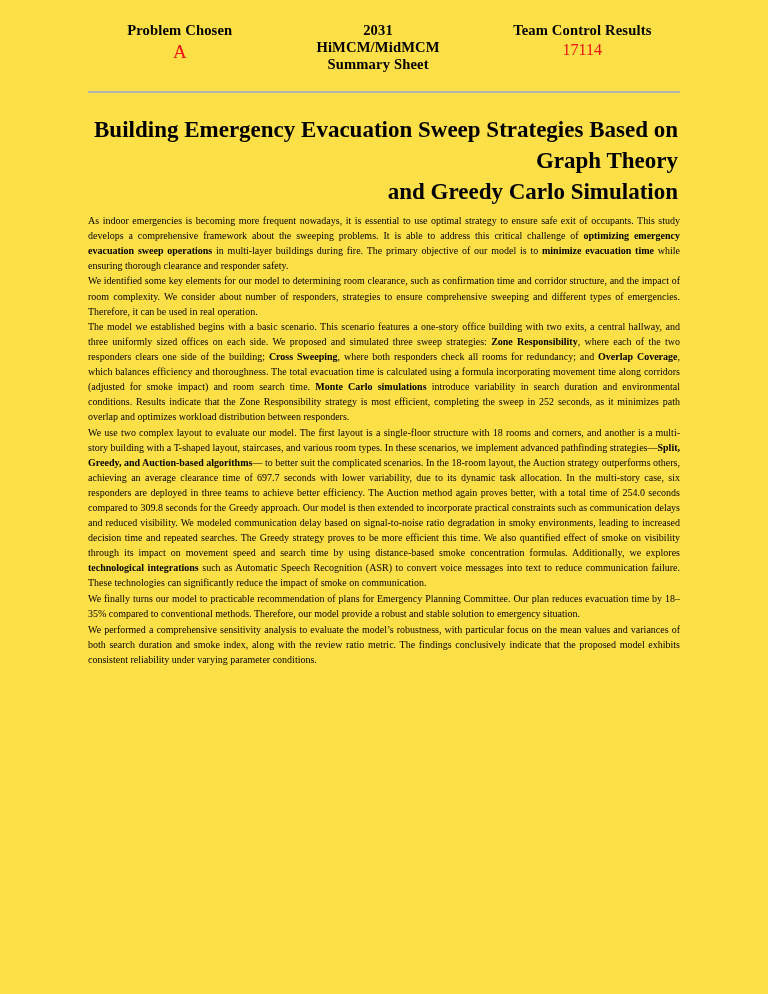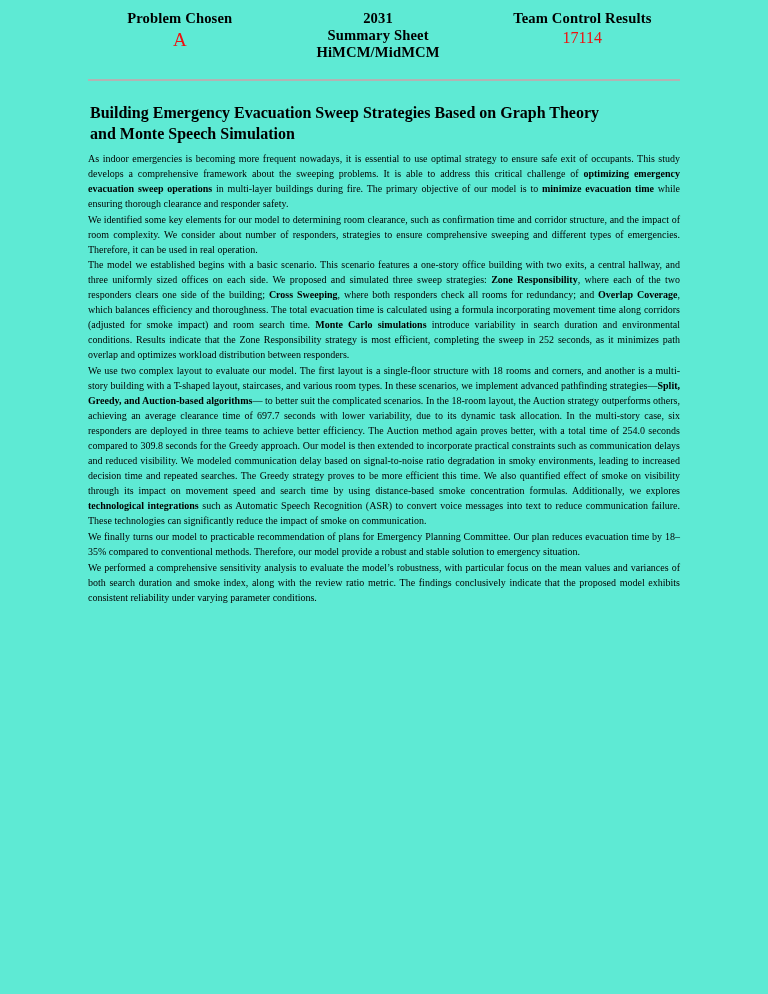--- a/index.html
+++ b/index.html
@@ -12,23 +12,23 @@
     width: 768px;
     height: 994px;
     font-family: "Liberation Serif", "DejaVu Serif", serif;
     color: #000000;
     overflow: hidden;
   }
   .page {
     position: relative;
     width: 768px;
     height: 994px;
-    background: #5eead4;
+    background: #fde047;
     box-sizing: border-box;
-    padding: 0 88px;
+    padding: 12px 88px;
   }
 
   
   .sheet-header {
     display: flex;
     width: 100%;
     padding-top: 10px;
     align-items: flex-start;
   }
   .hdr-col {
@@ -57,23 +57,23 @@
   .rule {
     border: none;
     border-top: 2px solid #b3b3b3;
     margin: 17px 0 0 0;
     width: 100%;
     height: 0;
   }
 
   
   .doc-title {
-    text-align: left;
+    text-align: right;
     font-weight: bold;
-    font-size: 16px;
+    font-size: 23px;
     line-height: 1.35;
     margin: 21px 0 6px 0;
     padding: 0 2px;
   }
 
   
   .abstract {
     margin-top: 2px;
   }
   .para {
@@ -93,37 +93,37 @@
 
   <div class="sheet-header">
 
     <div class="hdr-col hdr-col-left">
       <div class="hdr-label">Problem Chosen</div>
       <div class="hdr-value-red" style="color: rgb(238, 17, 17);">A</div>
     </div>
 
     <div class="hdr-col hdr-col-center">
       <div class="hdr-label">2031</div>
+      <div class="hdr-label">HiMCM/MidMCM</div>
       <div class="hdr-label">Summary Sheet</div>
-      <div class="hdr-label">HiMCM/MidMCM</div>
     </div>
 
     <div class="hdr-col hdr-col-right">
       <div class="hdr-label">Team Control Results</div>
       <div class="hdr-value-red small" style="color: rgb(238, 17, 17);">17114</div>
     </div>
 
   </div>
 
   <hr class="rule" style="border-top-color: rgb(179, 179, 179);">
 
   <h1 class="doc-title">
     <span>Building Emergency Evacuation Sweep Strategies Based on Graph Theory</span>
     <br>
-    <span>and Monte Speech Simulation</span>
+    <span>and Greedy Carlo Simulation</span>
   </h1>
 
   <div class="abstract" id="abstract-body">
       <p class="para"><span>As indoor emergencies is becoming more frequent nowadays, it is essential to use optimal strategy to ensure safe exit of occupants. This study develops a comprehensive framework about the sweeping problems. It is able to address this critical challenge of </span><b>optimizing emergency evacuation sweep operations</b><span> in multi-layer buildings during fire. The primary objective of our model is to </span><b>minimize evacuation time</b><span> while ensuring thorough clearance and responder safety.</span></p>
       <p class="para"><span>We identified some key elements for our model to determining room clearance, such as confirmation time and corridor structure, and the impact of room complexity. We consider about number of responders, strategies to ensure comprehensive sweeping and different types of emergencies. Therefore, it can be used in real operation.</span></p>
       <p class="para"><span>The model we established begins with a basic scenario. This scenario features a one-story office building with two exits, a central hallway, and three uniformly sized offices on each side. We proposed and simulated three sweep strategies: </span><b>Zone Responsibility</b><span>, where each of the two responders clears one side of the building; </span><b>Cross Sweeping</b><span>, where both responders check all rooms for redundancy; and </span><b>Overlap Coverage</b><span>, which balances efficiency and thoroughness. The total evacuation time is calculated using a formula incorporating movement time along corridors (adjusted for smoke impact) and room search time. </span><b>Monte Carlo simulations</b><span> introduce variability in search duration and environmental conditions. Results indicate that the Zone Responsibility strategy is most efficient, completing the sweep in 252 seconds, as it minimizes path overlap and optimizes workload distribution between responders.</span></p>
       <p class="para"><span>We use two complex layout to evaluate our model. The first layout is a single-floor structure with 18 rooms and corners, and another is a multi-story building with a T-shaped layout, staircases, and various room types. In these scenarios, we implement advanced pathfinding strategies—</span><b>Split, Greedy, and Auction-based algorithms</b><span>— to better suit the complicated scenarios. In the 18-room layout, the Auction strategy outperforms others, achieving an average clearance time of 697.7 seconds with lower variability, due to its dynamic task allocation. In the multi-story case, six responders are deployed in three teams to achieve better efficiency. The Auction method again proves better, with a total time of 254.0 seconds compared to 309.8 seconds for the Greedy approach. Our model is then extended to incorporate practical constraints such as communication delays and reduced visibility. We modeled communication delay based on signal-to-noise ratio degradation in smoky environments, leading to increased decision time and repeated searches. The Greedy strategy proves to be more efficient this time. We also quantified effect of smoke on visibility through its impact on movement speed and search time by using distance-based smoke concentration formulas. Additionally, we explores </span><b>technological integrations</b><span> such as Automatic Speech Recognition (ASR) to convert voice messages into text to reduce communication failure. These technologies can significantly reduce the impact of smoke on communication.</span></p>
       <p class="para"><span>We finally turns our model to practicable recommendation of plans for Emergency Planning Committee. Our plan reduces evacuation time by 18–35% compared to conventional methods. Therefore, our model provide a robust and stable solution to emergency situation.</span></p>
       <p class="para"><span>We performed a comprehensive sensitivity analysis to evaluate the model’s robustness, with particular focus on the mean values and variances of both search duration and smoke index, along with the review ratio metric. The findings conclusively indicate that the proposed model exhibits consistent reliability under varying parameter conditions.</span></p>
     </div>

